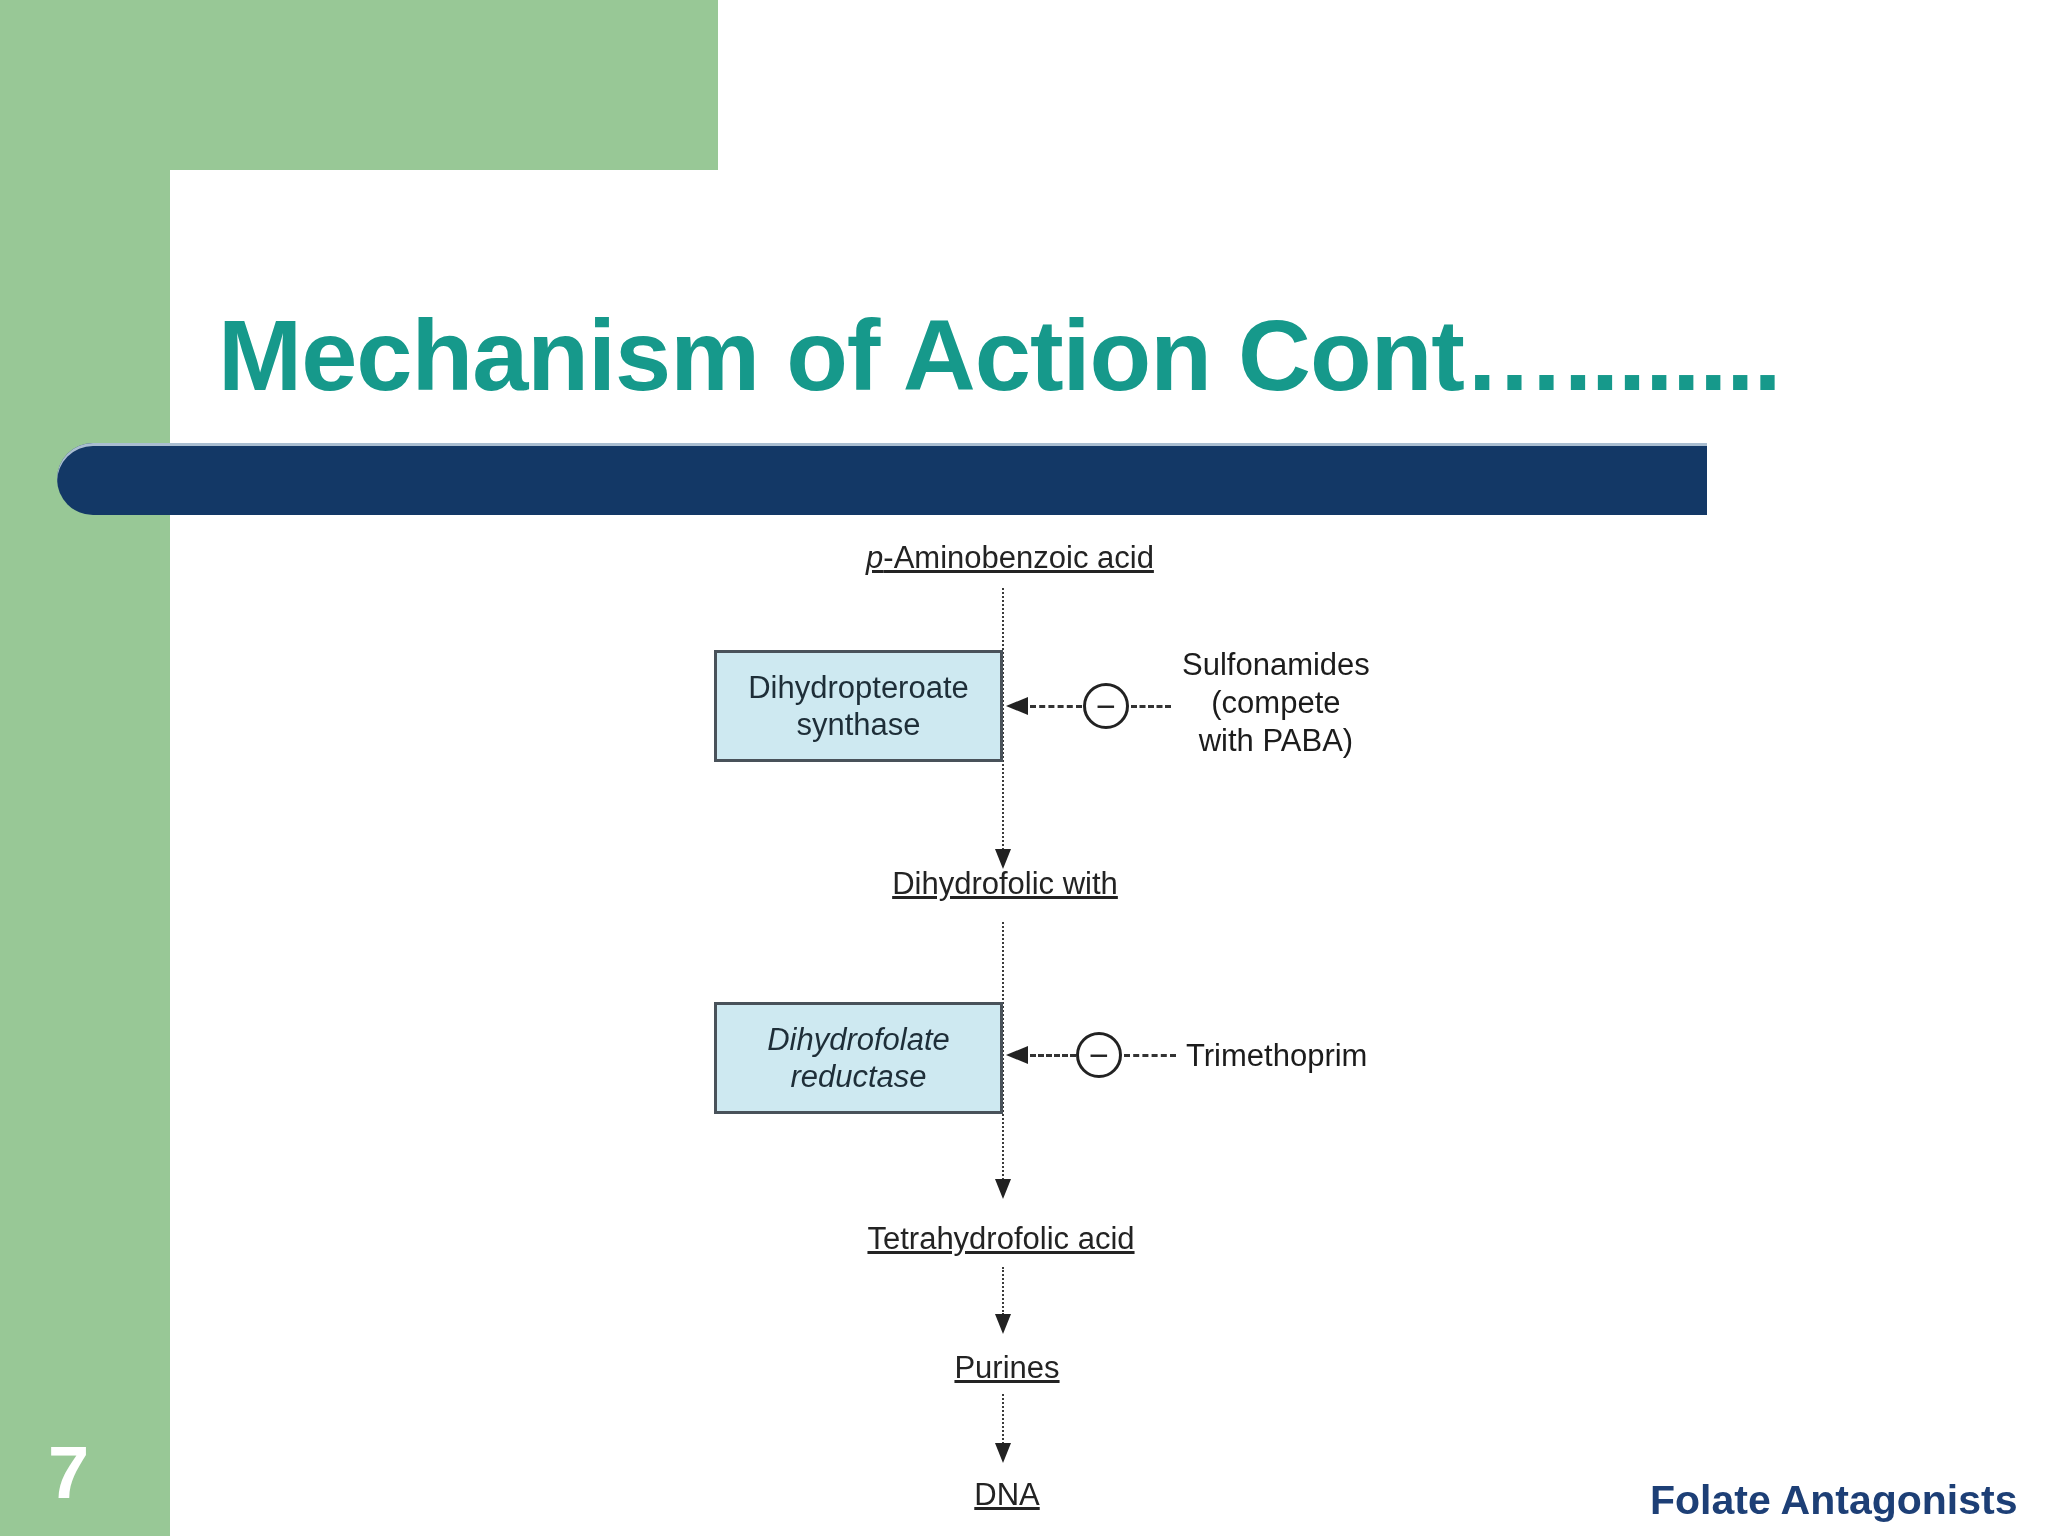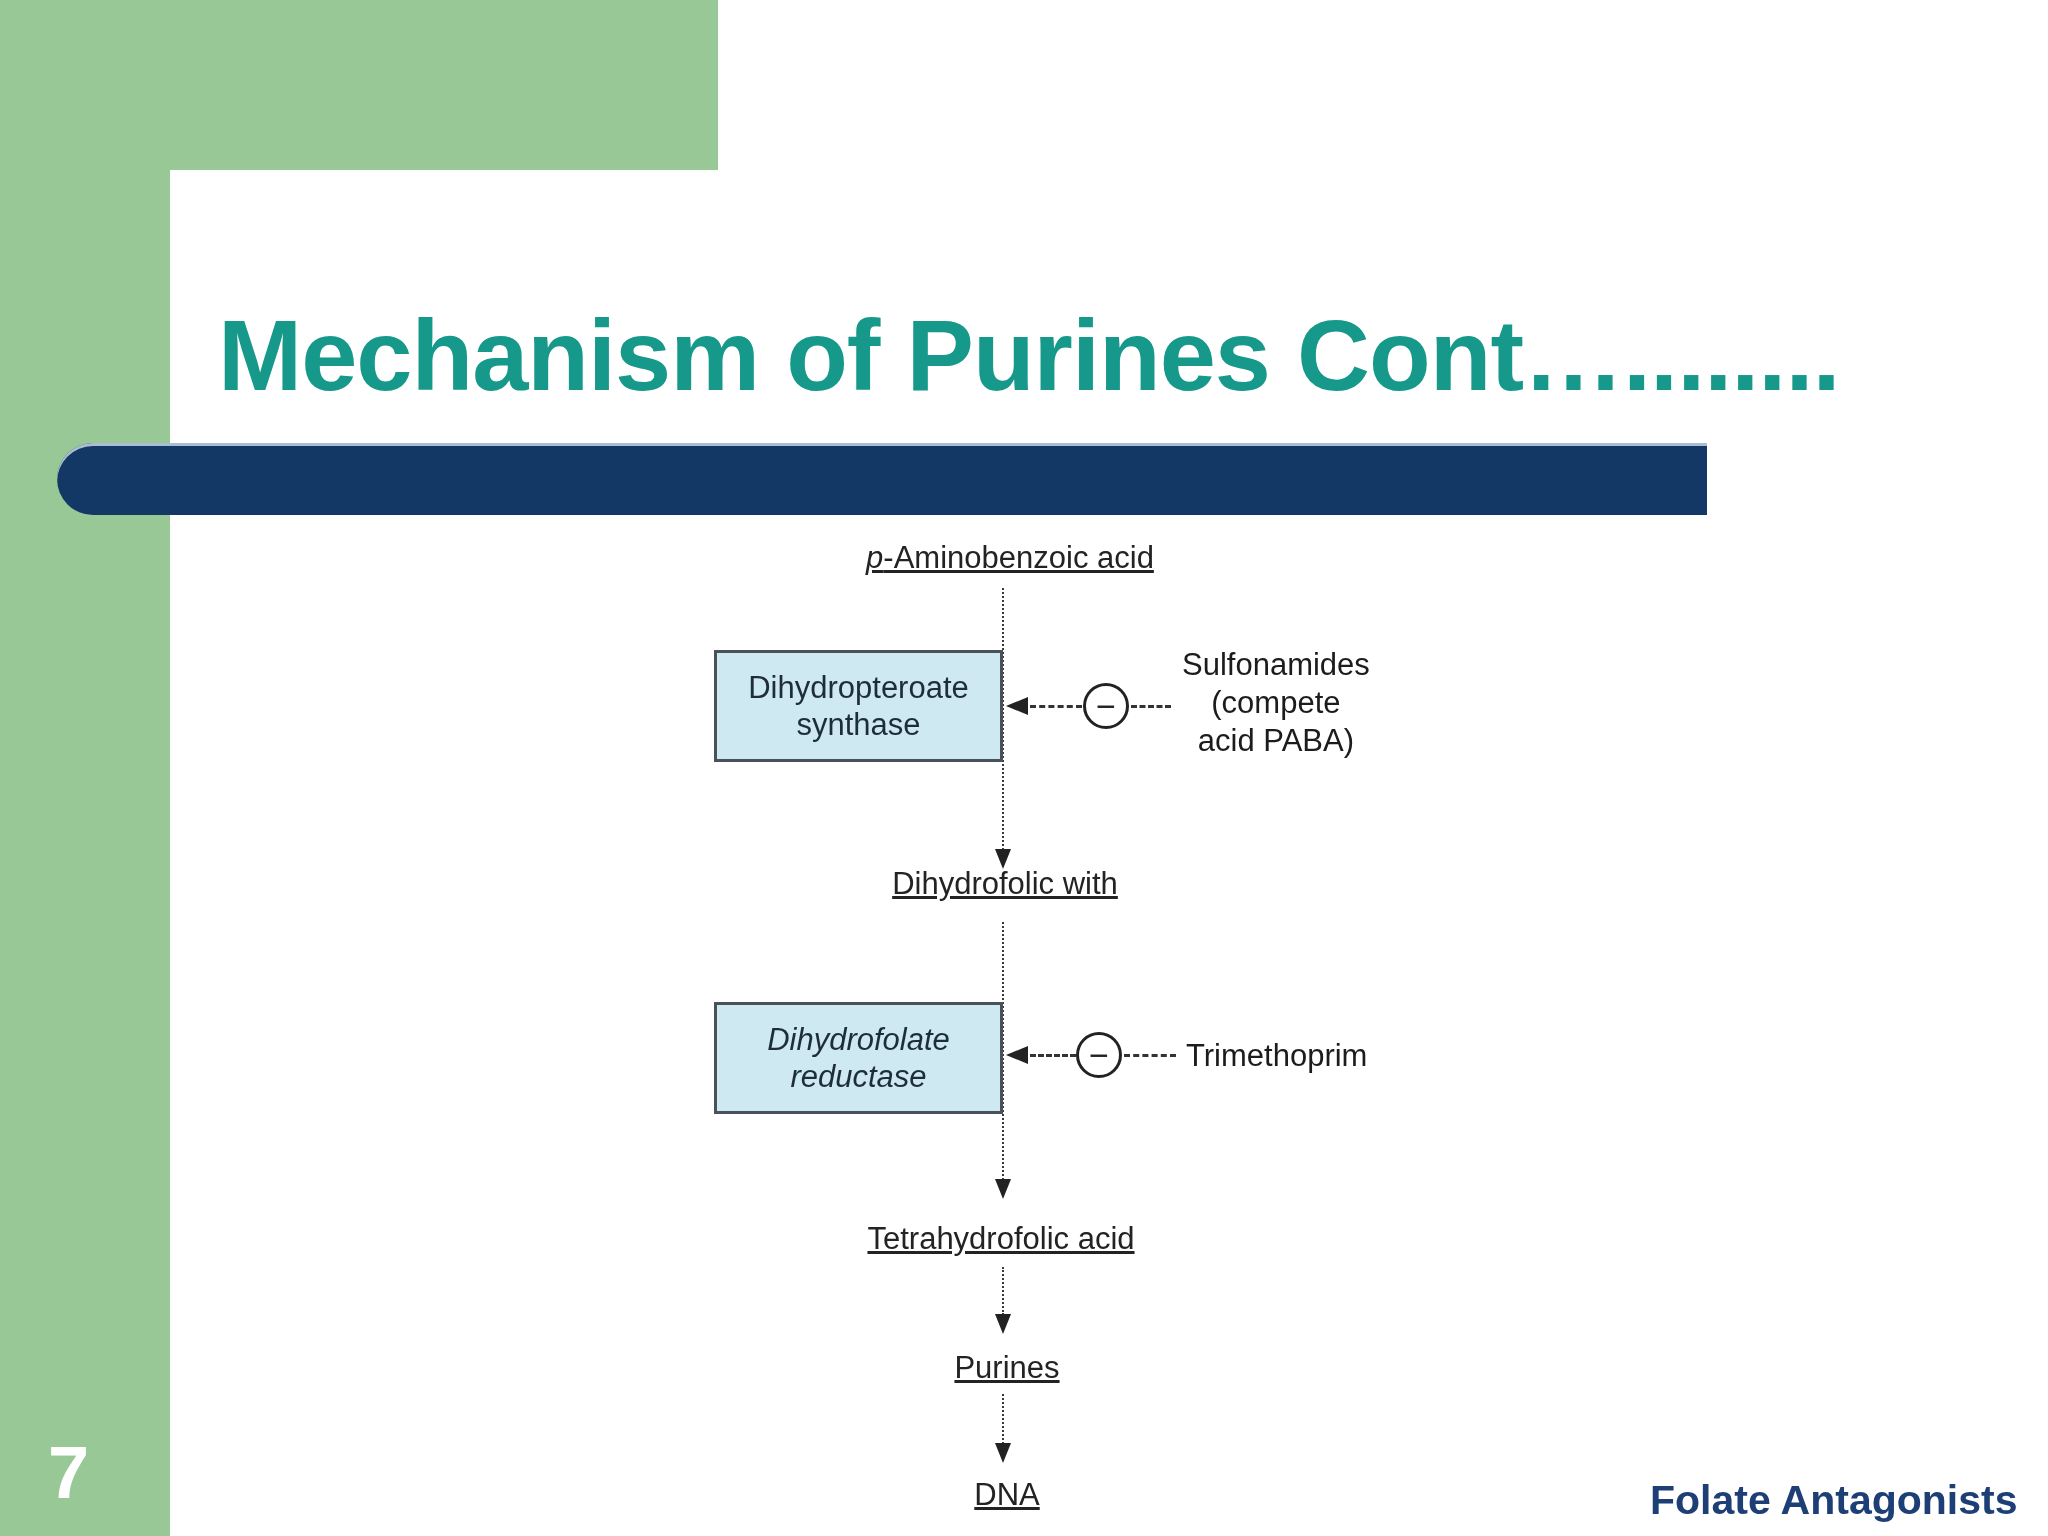--- a/index.html
+++ b/index.html
@@ -69,21 +69,21 @@
     font-weight:bold;
   }
 </style>
 </head>
 <body>
 
 <div class="green-band"></div>
 <div class="green-top"></div>
 <div class="content-card"></div>
 
-<div class="slide-title">Mechanism of Purines Cont…........</div>
+<div class="slide-title">Mechanism of Action Cont…........</div>
 <div class="navy-bar"></div>
 
 <div class="dg-label paba-label" style="left:1010px;top:540px;">p-Aminobenzoic acid</div>
 
 <div class="vline" style="left:1002px;top:588px;height:262px;"></div>
 <div class="arrow-down" style="left:995px;top:849px;"></div>
 
 <div class="enzyme-box" style="left:714px;top:650px;">
   <span>Dihydropteroate</span>
   <span>synthase</span>
@@ -92,21 +92,21 @@
 <div class="arrow-left" style="left:1006px;top:697px;"></div>
 <div class="hdash" style="left:1030px;top:705px;width:52px;"></div>
 <div class="minus-circle" style="left:1083px;top:683px;">
   <span>−</span>
 </div>
 <div class="hdash" style="left:1131px;top:705px;width:40px;"></div>
 
 <div class="inhibitor-label" style="left:1182px;top:646px;text-align:center;">
   <div>Sulfonamides</div>
   <div>(compete</div>
-  <div>acid PABA)</div>
+  <div>with PABA)</div>
 </div>
 
 <div class="dg-label" style="left:1005px;top:866px;">Dihydrofolic with</div>
 
 <div class="vline" style="left:1002px;top:922px;height:258px;"></div>
 <div class="arrow-down" style="left:995px;top:1179px;"></div>
 
 <div class="enzyme-box" style="left:714px;top:1002px;font-style:italic;">
   <span>Dihydrofolate</span>
   <span>reductase</span>

